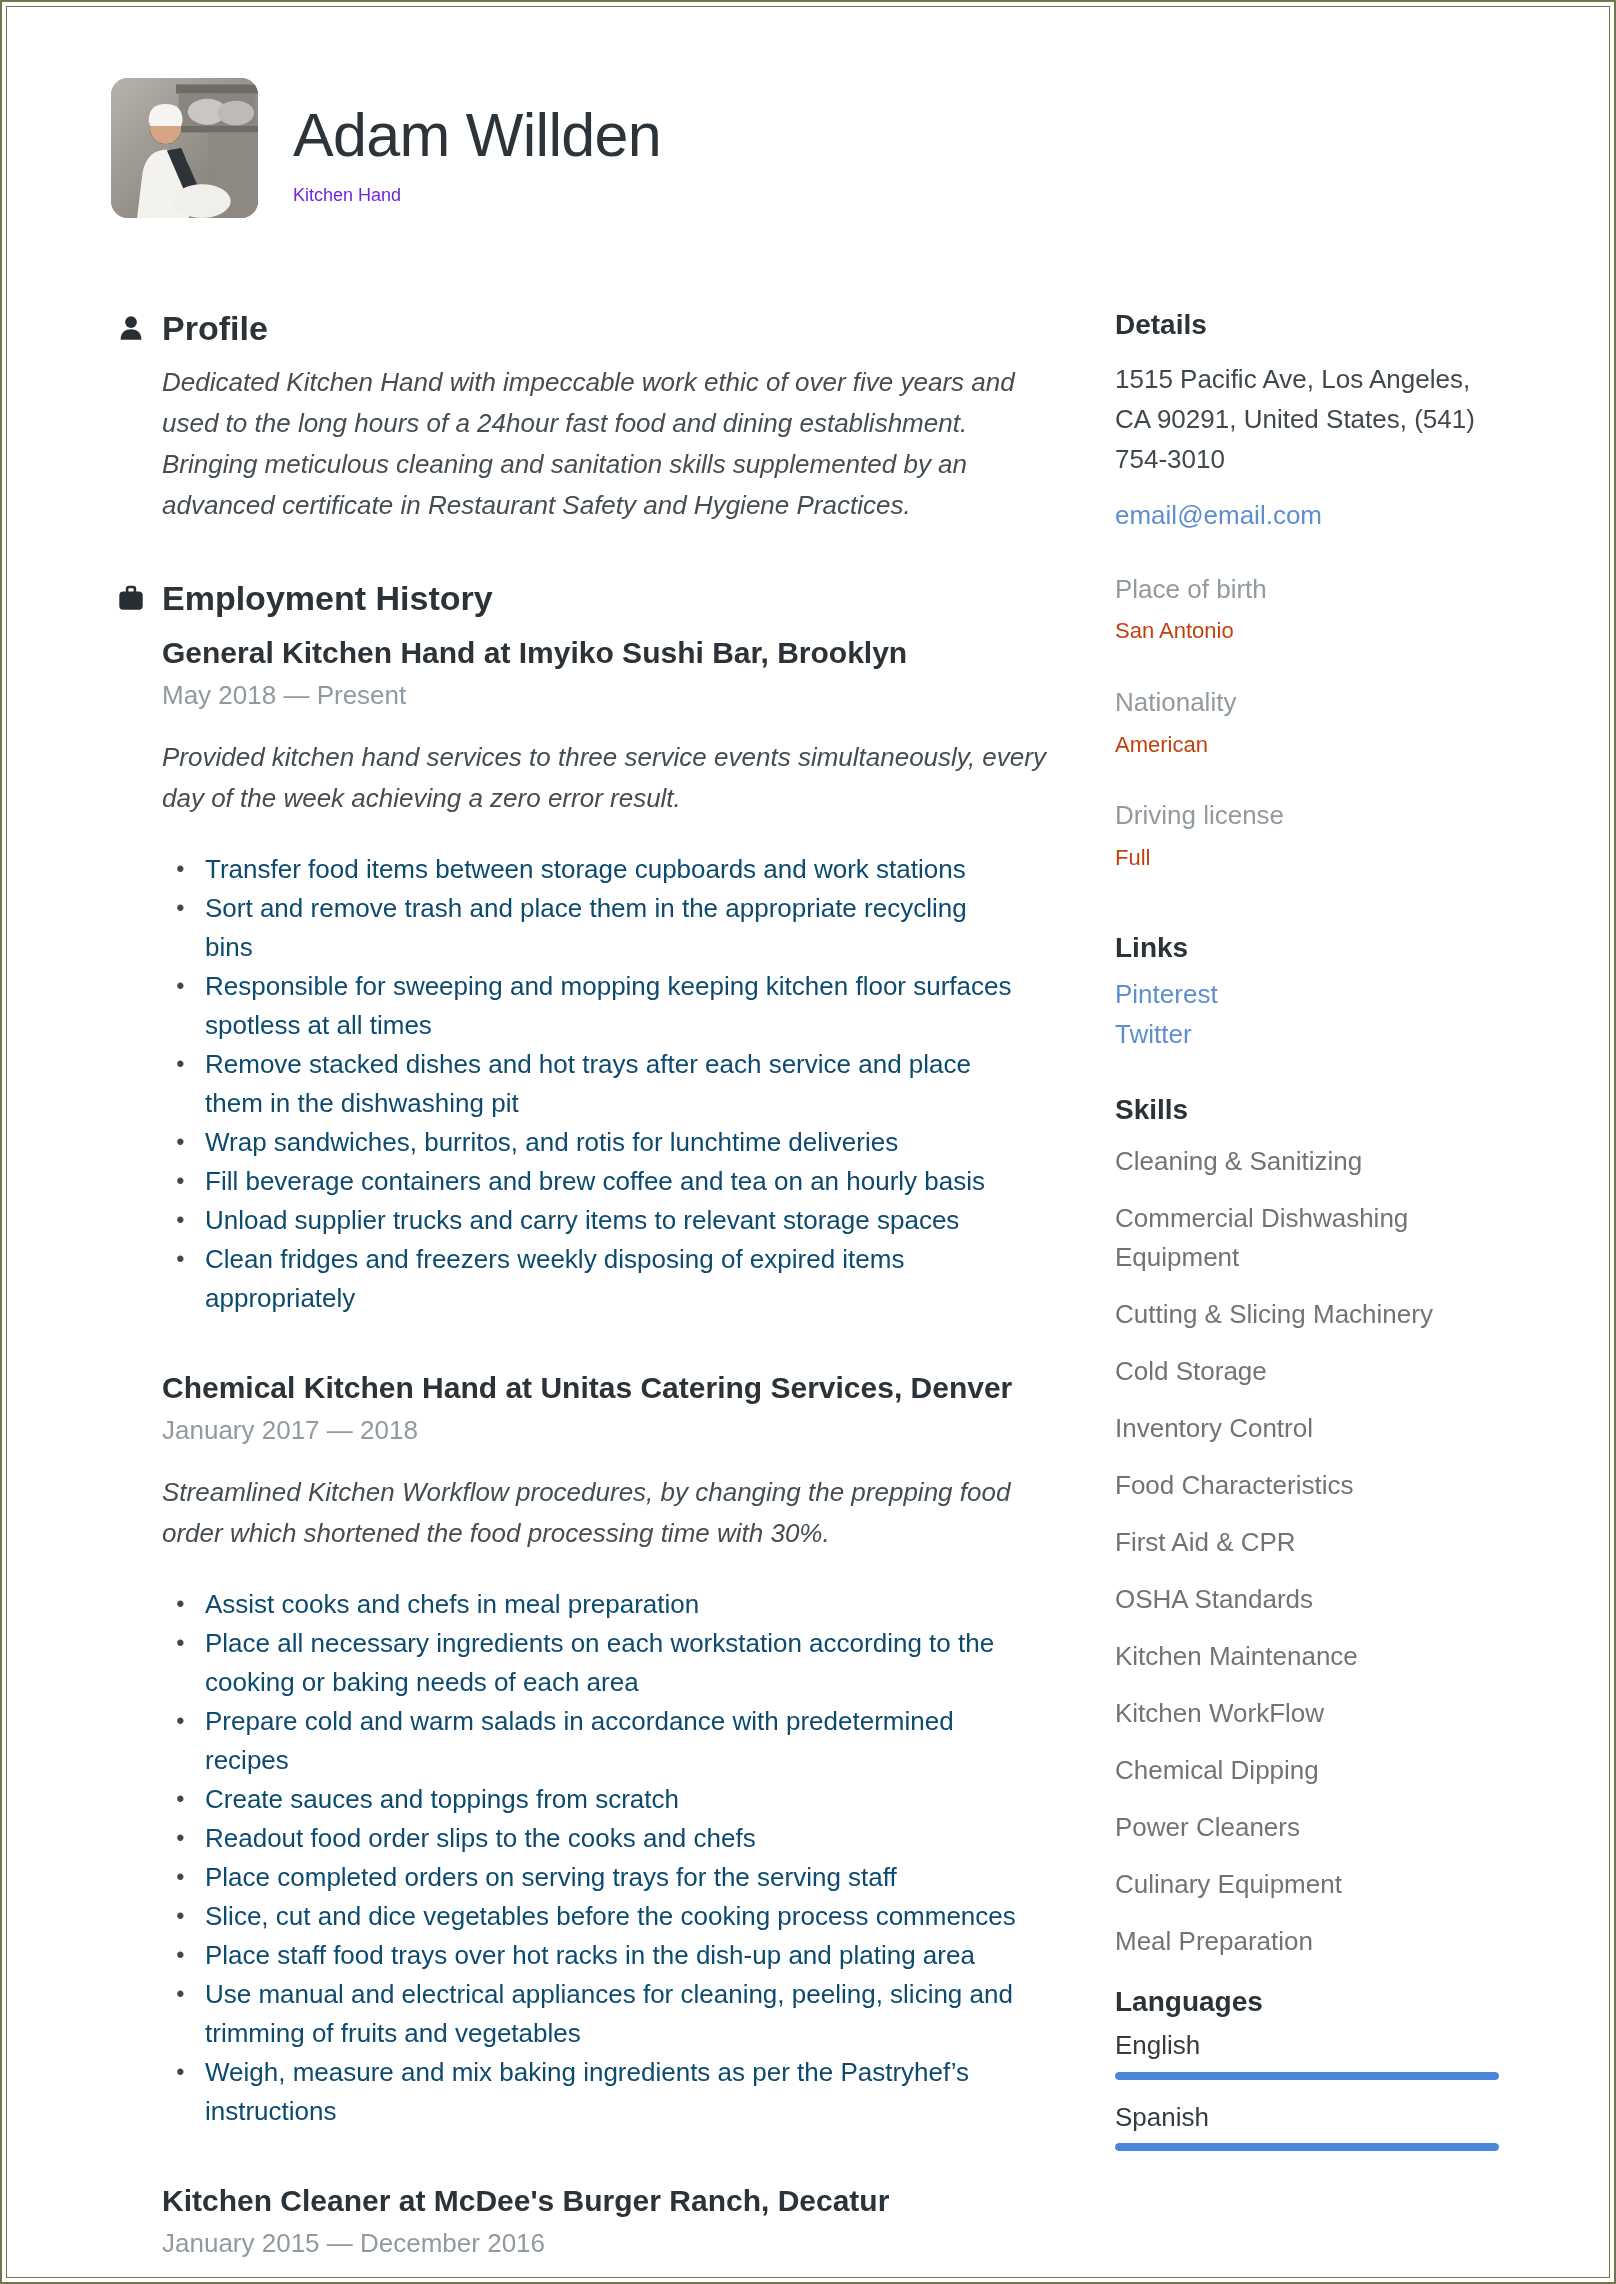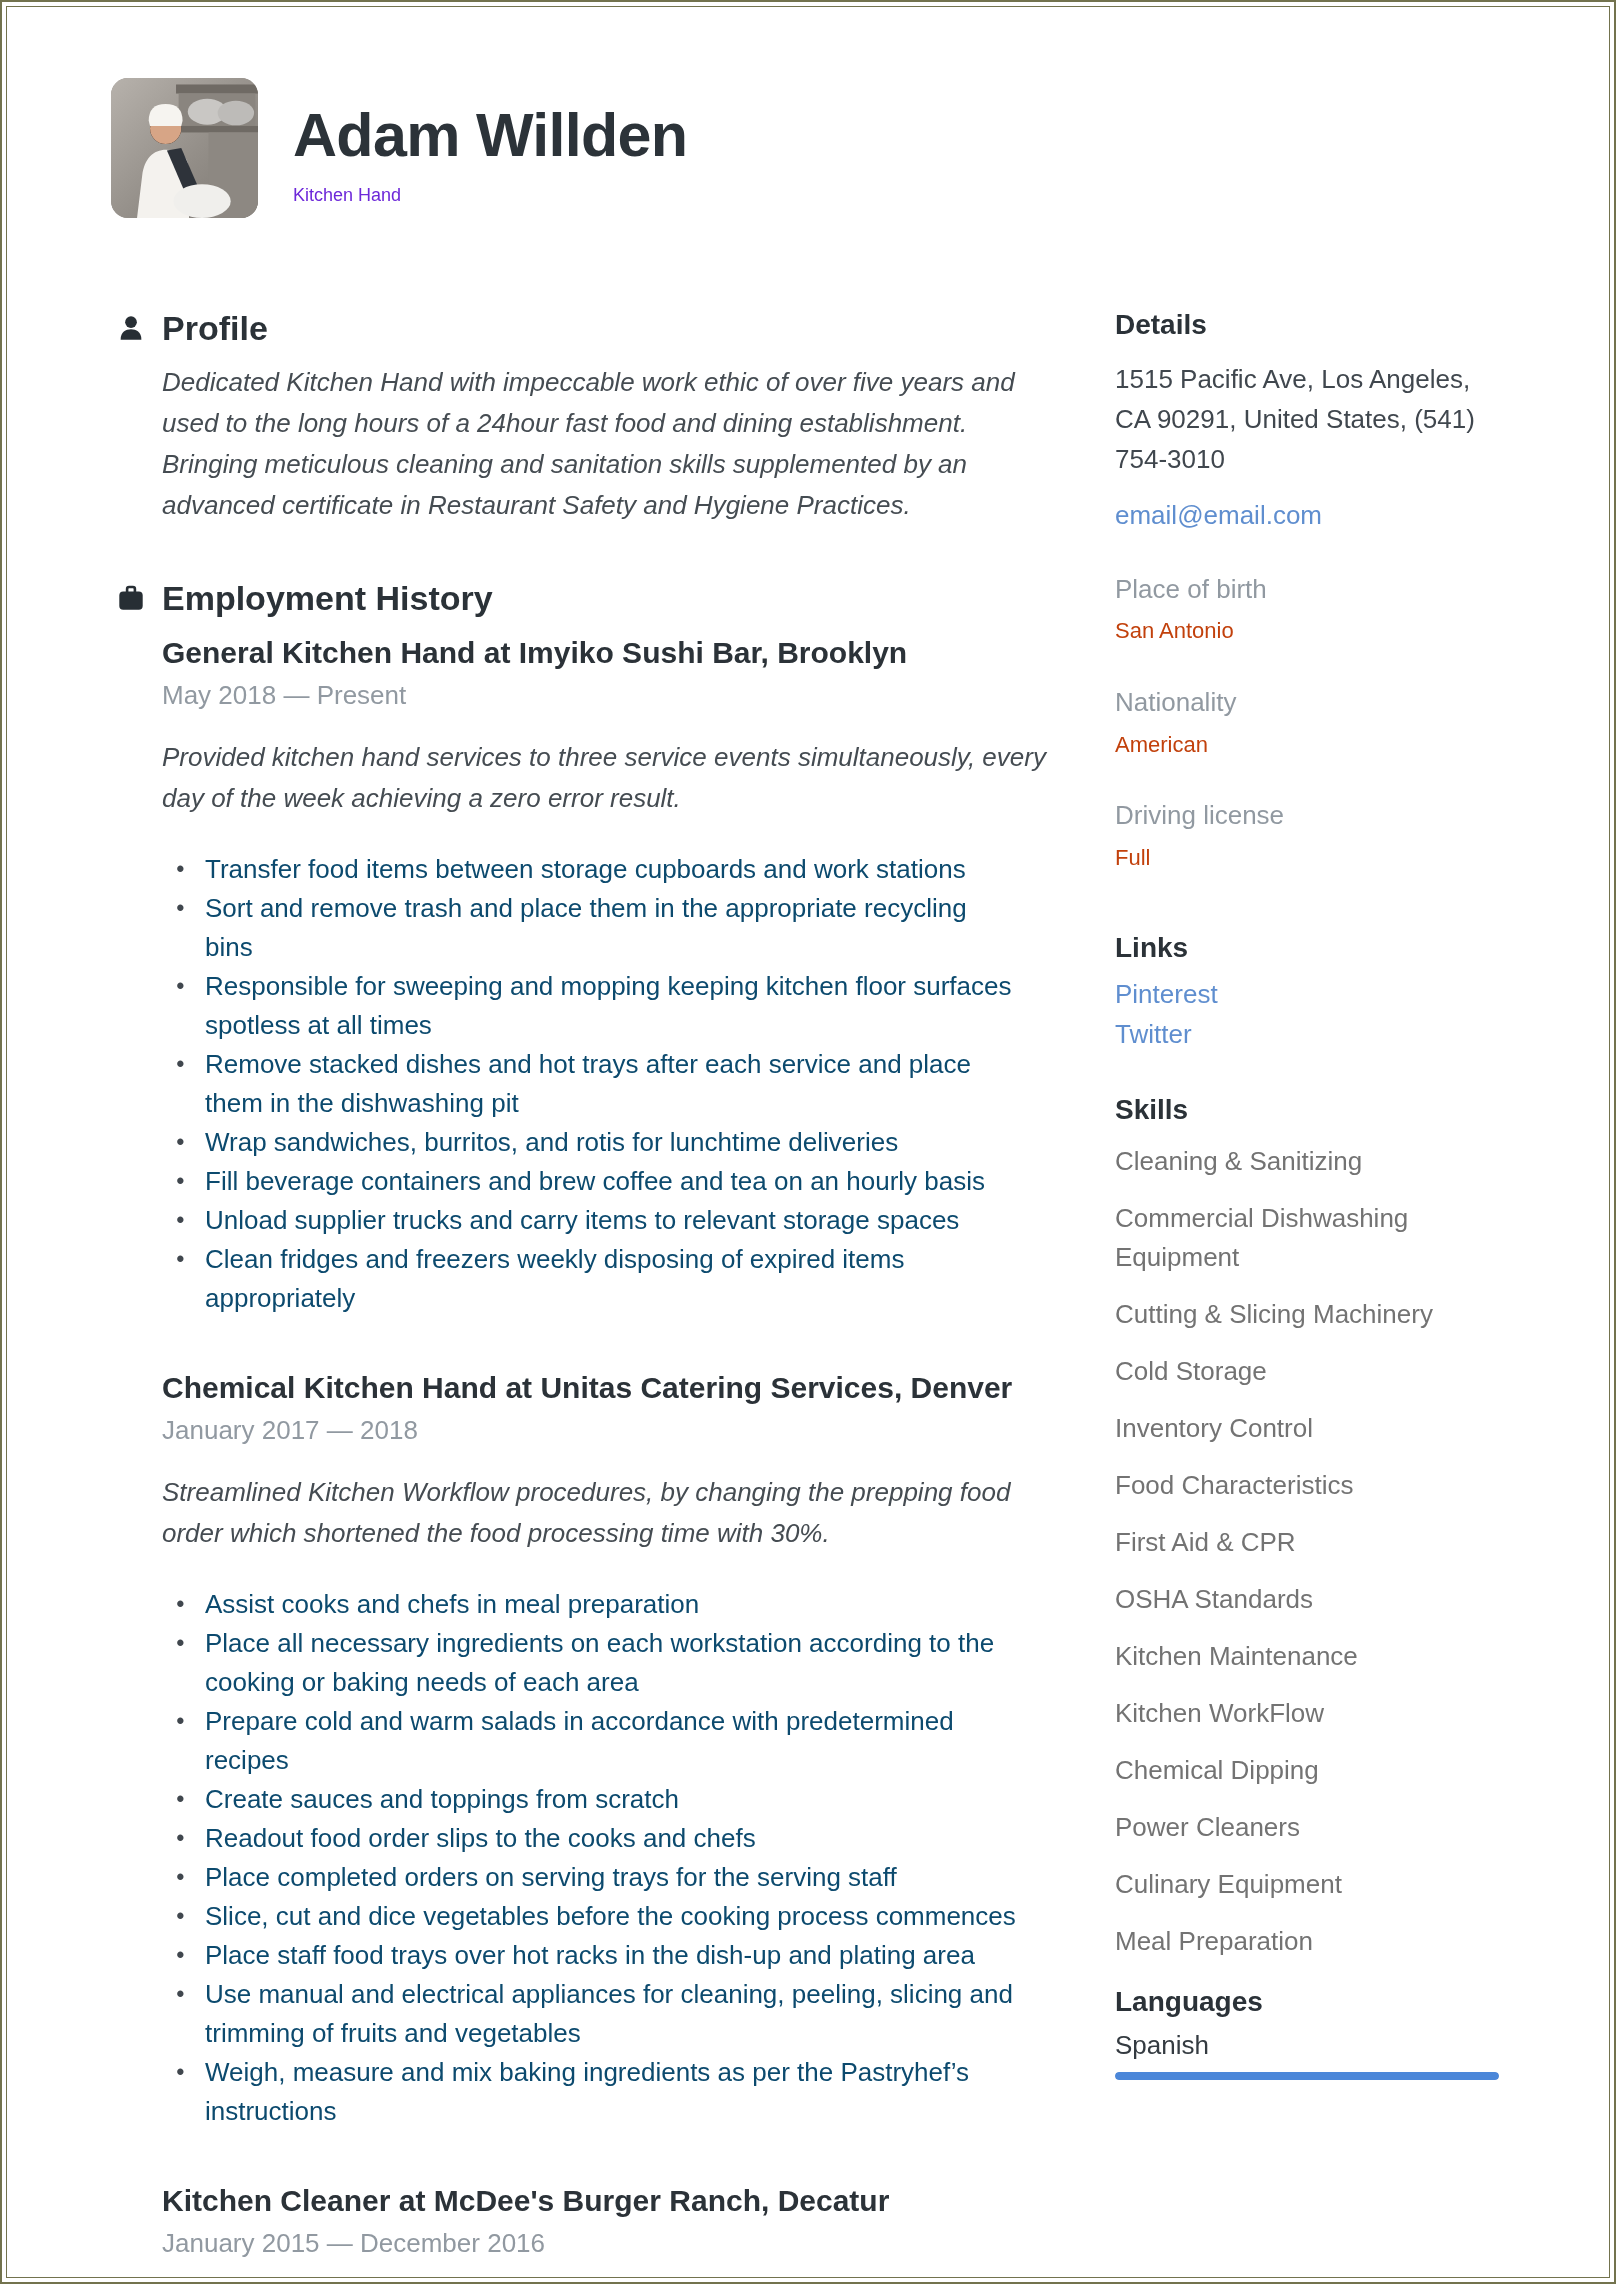--- a/index.html
+++ b/index.html
@@ -18,21 +18,21 @@
 
   
   .header { display:flex; align-items:flex-start; }
   .photo {
     width:147px; height:140px; border-radius:17px; overflow:hidden; flex:none;
     background:#9a948e;
   }
   .photo svg { display:block; width:100%; height:100%; }
   .header-text { margin-left:35px; padding-top:25px; }
   .name {
-    font-size:61px; font-weight:bold; color:#2c3339;
+    font-size:61px; font-weight:normal; color:#2c3339;
     letter-spacing:-0.7px; line-height:1.05; margin:0;
   }
   .headline { font-size:18px; color:#6d28d9; margin-top:18px; }
 
   
   .columns { display:flex; margin-top:90px; }
   .left-col  { width:962px; flex:none; padding-left:51px; box-sizing:border-box; }
   .right-col { width:390px;  flex:none; margin-left:42px; }
 
   
@@ -234,20 +234,26 @@
               <div class="skill-item">Power Cleaners</div>
               <div class="skill-item">Culinary Equipment</div>
               <div class="skill-item">Meal Preparation</div>
             </div>
         </section>
 
         <section class="languages-section">
           <h2 class="right-head">Languages</h2>
           <div>
               <div class="language-item">
+                <div class="lang-name">English</div>
+                <div class="lang-track">
+                  <span class="lang-fill" style="width: 100%;"></span>
+                </div>
+              </div>
+              <div class="language-item">
                 <div class="lang-name">Spanish</div>
                 <div class="lang-track">
                   <span class="lang-fill" style="width: 100%;"></span>
                 </div>
               </div>
             </div>
         </section>
 
       </div>
     </div>

